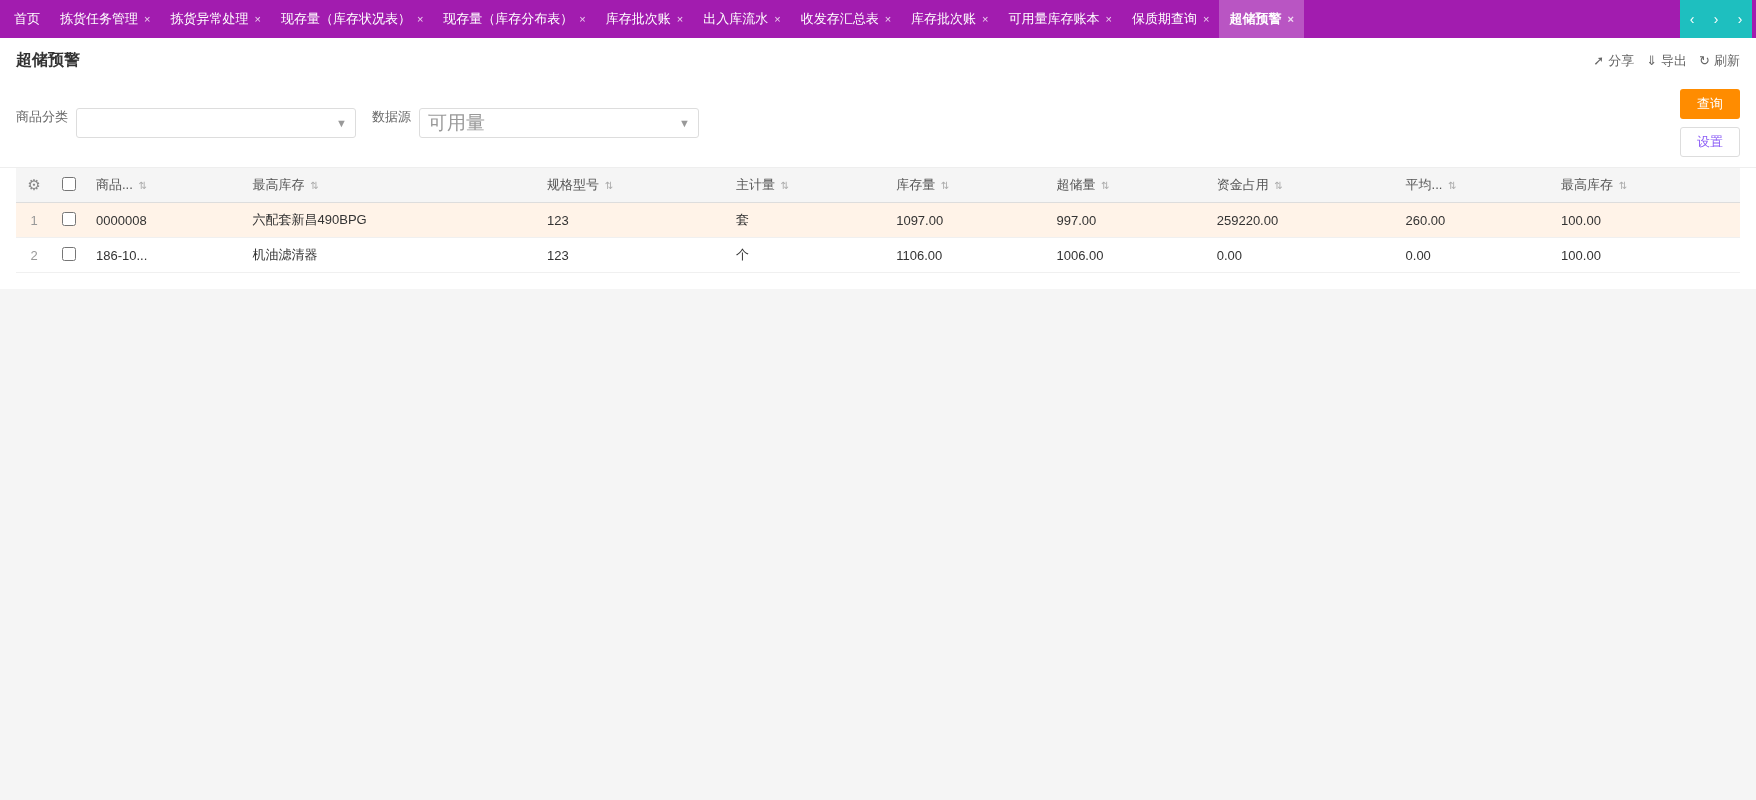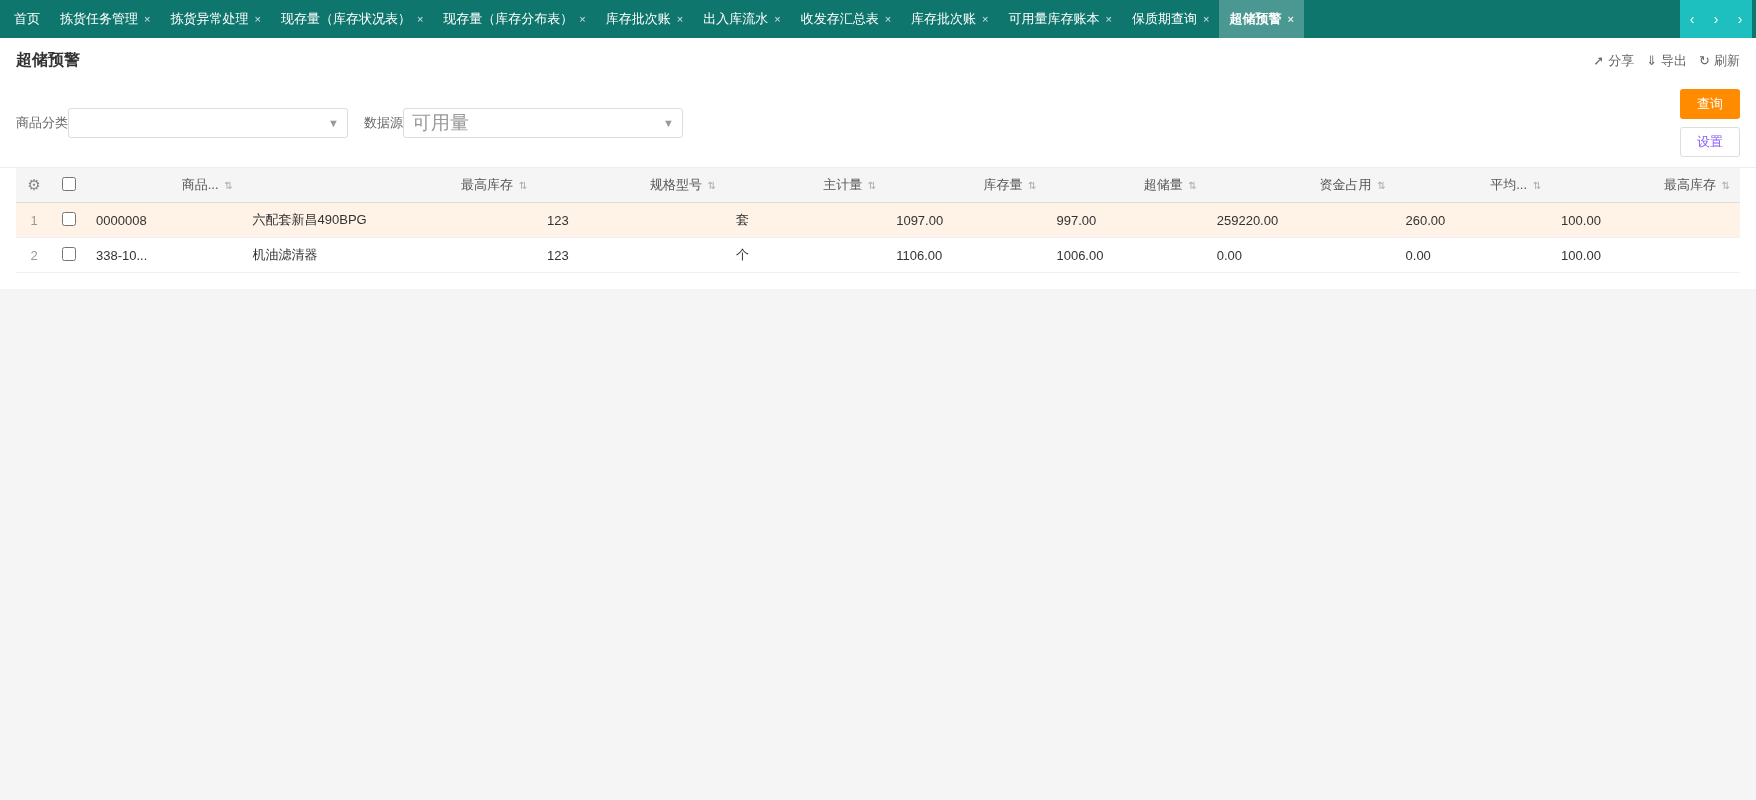--- a/index.html
+++ b/index.html
@@ -2,21 +2,21 @@
 <html><head>
   <meta charset="utf-8">
   <style>
     * { box-sizing: border-box; margin: 0; padding: 0; }
     body { font-family: "Microsoft YaHei", Arial, sans-serif; font-size: 13px; background: #f5f5f5; color: #333; }
 
     
     .top-nav {
       display: flex;
       align-items: center;
-      background: #0f766e;
+      background: #a21caf;
       height: 38px;
       padding: 0 4px;
       overflow: hidden;
       white-space: nowrap;
     }
     .nav-item {
       display: inline-flex;
       align-items: center;
       color: #fff;
       padding: 0 10px;
@@ -83,21 +83,22 @@
     .filter-row {
       display: flex;
       align-items: center;
       gap: 16px;
       padding: 10px 16px;
       background: #fff;
       border-bottom: 1px solid #eee;
     }
     .filter-group {
       display: flex;
-      align-items: center;
+      align-items: flex-start;
+      gap: 8px;
     }
     .filter-label {
       color: #666;
       font-size: 13px;
       white-space: nowrap;
     }
     .filter-select {
       display: flex;
       align-items: center;
       border: 1px solid #ddd;
@@ -147,21 +148,21 @@
       width: 100%;
       border-collapse: collapse;
       font-size: 13px;
     }
     thead tr {
       background: #f5f5f5;
       border-bottom: 1px solid #e0e0e0;
     }
     thead th {
       padding: 8px 10px;
-      text-align: right;
+      text-align: left;
       color: #555;
       font-weight: normal;
       white-space: nowrap;
       border-bottom: 1px solid #ddd;
     }
     thead th.sortable {
       cursor: pointer;
     }
     thead th .sort-icon {
       font-size: 10px;
@@ -364,21 +365,21 @@
     <td>997.00</td>
     <td>259220.00</td>
     <td>260.00</td>
     <td>100.00</td>
   </tr>
         <tr>
     <td class="row-num settings-cell">2</td>
     <td class="checkbox-cell">
       <input type="checkbox" style="">
     </td>
-    <td>338-10...</td>
+    <td>186-10...</td>
     <td>机油滤清器</td>
     <td>123</td>
     <td>个</td>
     <td>1106.00</td>
     <td>1006.00</td>
     <td>0.00</td>
     <td>0.00</td>
     <td>100.00</td>
   </tr>
       </tbody>

